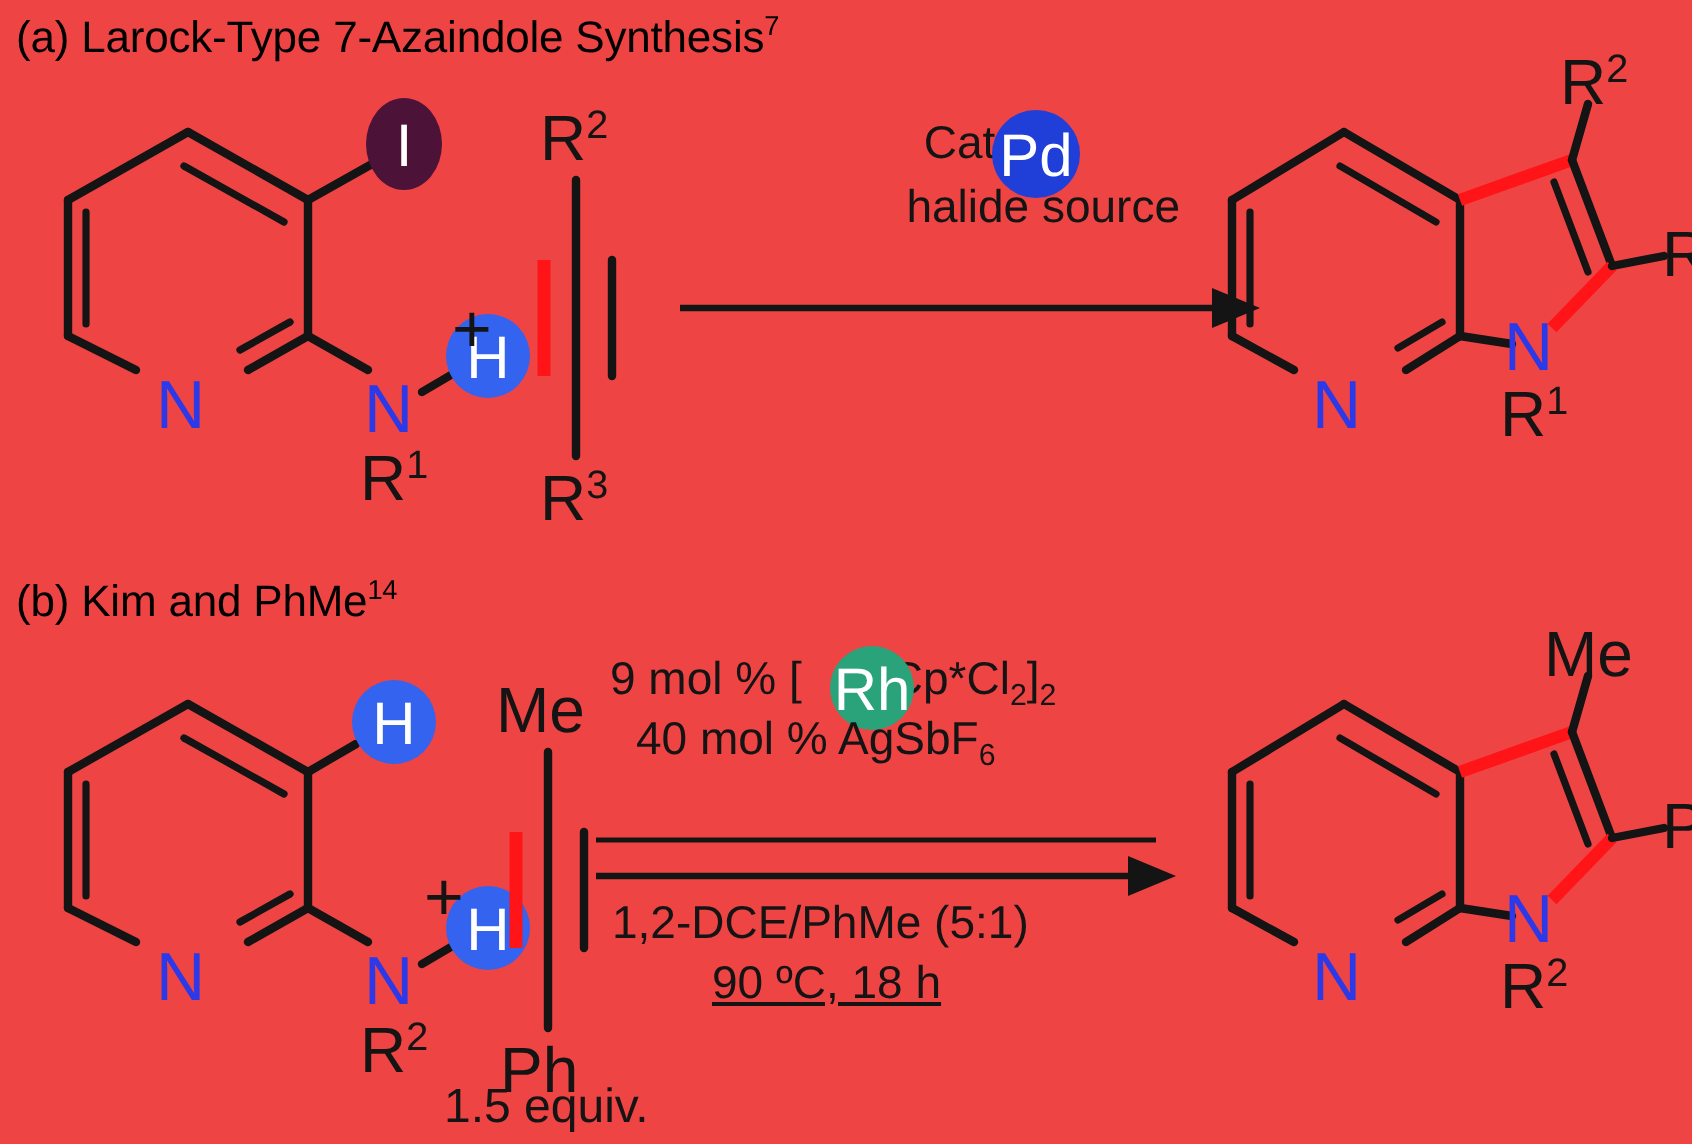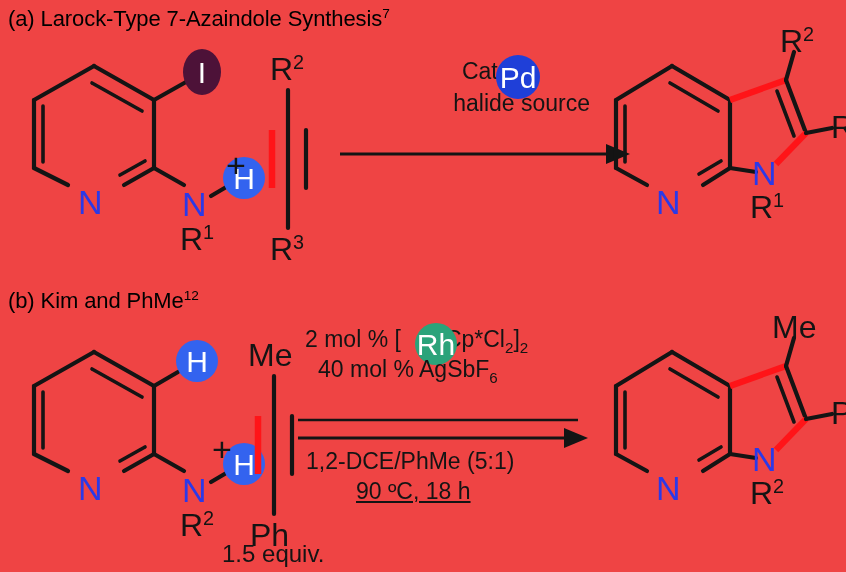--- a/index.html
+++ b/index.html
@@ -187,21 +187,21 @@
       <path class="bond" d="M186,42 L194,14"></path>
       <text class="sub-label" x="180" y="14"><tspan>R</tspan><tspan class="sup-num">2</tspan></text>
 
       <path class="bond" d="M206,95 L232,90"></path>
       <text class="sub-label" x="231" y="100"><tspan>R</tspan><tspan class="sup-num">3</tspan></text>
     </svg>
 
   </div>
 
   <div class="scheme-title" id="title-b">
-    <span>(b) Kim and PhMe</span><sup>12</sup>
+    <span>(b) Kim and PhMe</span><sup>14</sup>
   </div>
 
   <div class="panel" id="panel-b">
 
     <svg id="svg-sub-b" width="250" height="230" style="position:absolute; left:6px; top:12px;">
       <g>
         <path class="bond" d="M88,22 L148,56"></path>
         <path class="bond" d="M148,56 L148,124"></path>
         <path class="bond" d="M148,124 L118,141"></path>
         <path class="bond" d="M62,141 L28,124"></path>
@@ -235,21 +235,21 @@
       <text class="sub-label" x="4" y="42">Me</text>
       <path class="bond" d="M30,52 L30,190"></path>
       <path class="bond" d="M48,92 L48,150"></path>
       <path class="alkyne-red" d="M14,92 L14,150"></path>
       <text class="sub-label" x="6" y="222">Ph</text>
     </svg>
 
     <div class="caption" style="left:222px; top:222px;">1.5 equiv.</div>
 
     <div class="cond-text" style="left:305px; top:8px;">
-      <span>2 mol % [</span><span style="display:inline-block; width:44px;"></span><span>Cp*Cl</span><sub>2</sub><span>]</span><sub>2</sub>
+      <span>9 mol % [</span><span style="display:inline-block; width:44px;"></span><span>Cp*Cl</span><sub>2</sub><span>]</span><sub>2</sub>
     </div>
     <svg style="position:absolute; left:412px; top:2px;" width="48" height="48">
       <circle cx="24" cy="24" r="21" fill="#2ba37a"></circle>
       <text class="circle-atom-text" x="24" y="35">Rh</text>
     </svg>
 
     <div class="cond-text" style="left:318px; top:38px;">
       <span>40 mol % AgSbF</span><sub>6</sub>
     </div>
 

